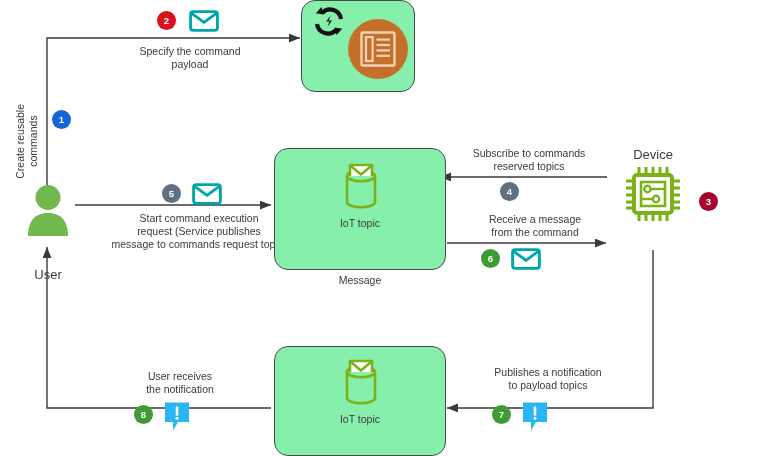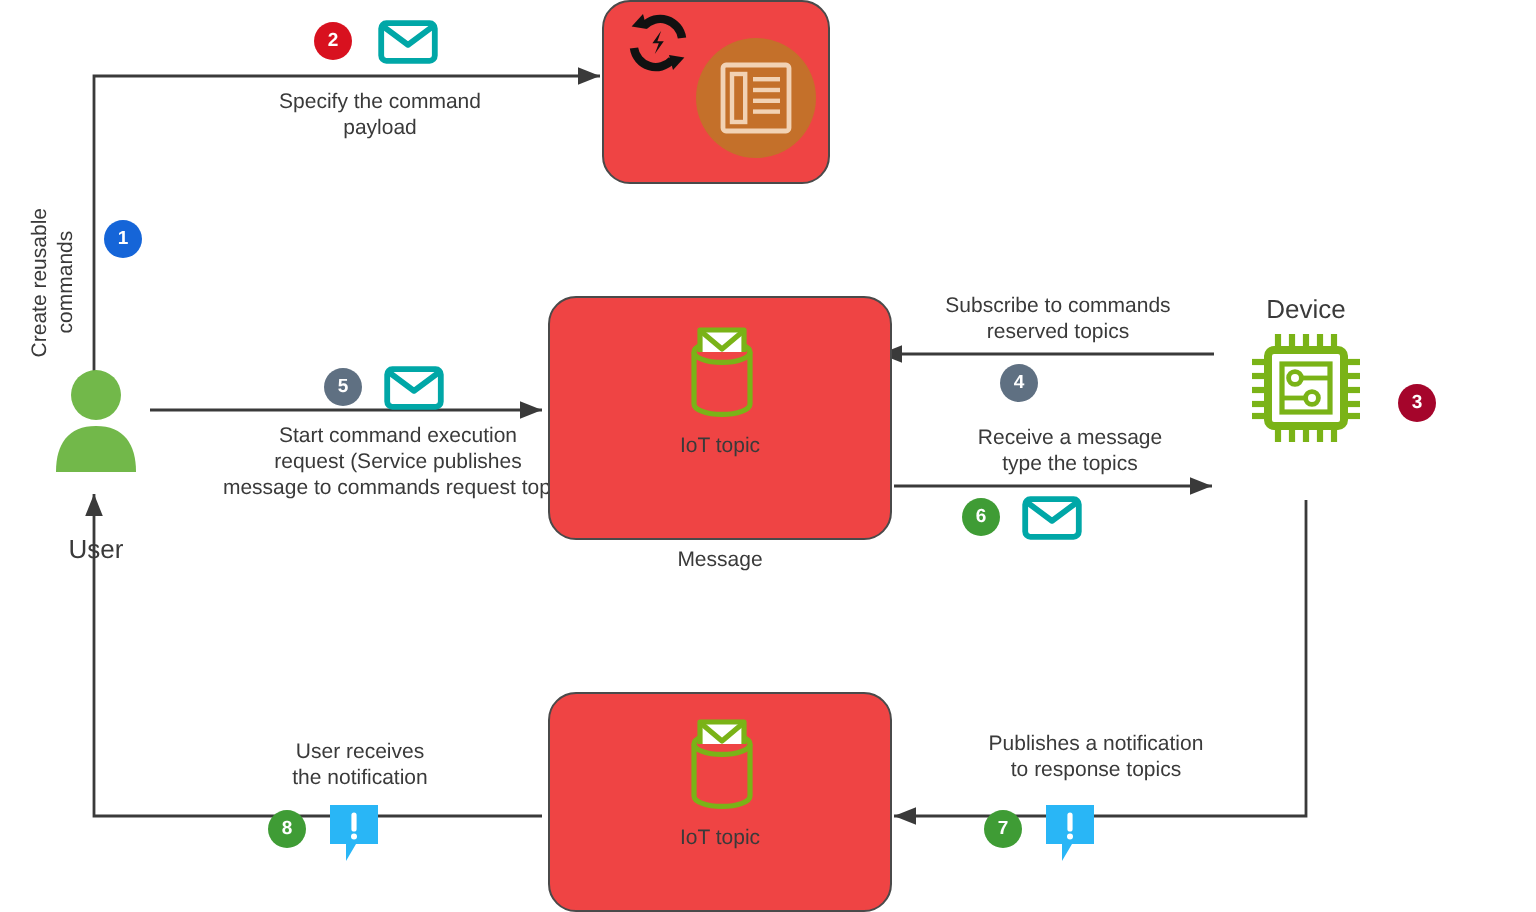--- a/index.html
+++ b/index.html
@@ -23,21 +23,21 @@
     height: 456px;
     pointer-events: none;
   }
   .node {
     position: absolute;
     box-sizing: border-box;
   }
   .rbox {
     border: 1.4px solid #4a4a4a;
     border-radius: 14px;
-    background: #ef4444;
+    background: #86efac;
   }
   .label {
     position: absolute;
     color: #3a3a3a;
     font-size: 10.5px;
     line-height: 13px;
     text-align: center;
     white-space: pre-line;
   }
   .caption {
@@ -178,21 +178,21 @@
     </span>
     <div class="topic-name" style="top:68px;">IoT topic</div>
   </div>
   <div class="label" style="left:274px; top:274px; width:172px;">Message</div>
 
   <div class="label" style="left:449px; top:147px; width:160px;">Subscribe to commands
 reserved topics</div>
   <div class="badge" style="left:500px; top:182px; background:#5f7082;">4</div>
 
   <div class="label" style="left:460px; top:213px; width:150px;">Receive a message
-type the topics</div>
+from the command</div>
   <div class="badge" style="left:481px; top:249px; background:#3f9c35;">6</div>
   <span class="icon" style="left:511px; top:248px;">
     <svg width="30" height="22" viewBox="0 0 30 22">
       <rect x="1.6" y="1.6" width="26.8" height="18.8" rx="2.6" ry="2.6" fill="none" stroke="#00a7a7" stroke-width="2.9"></rect>
       <path d="M3.4,3.8 L15,12.4 L26.6,3.8" fill="none" stroke="#00a7a7" stroke-width="2.9" stroke-linecap="round" stroke-linejoin="round"></path>
     </svg>
   </span>
 
   <div class="node" style="left:605px; top:148px; width:96px; height:104px;">
     <div class="caption" style="top:0px;">Device</div>
@@ -240,21 +240,21 @@
         <path d="M37,15 L37,41" fill="none" stroke="#7ab317" stroke-width="2.6"></path>
         <path d="M9,41 A14,5.2 0 0 0 37,41" fill="none" stroke="#7ab317" stroke-width="2.6"></path>
         <path d="M12,15 L12,4 L34,4 L34,15" fill="#ffffff" stroke="#7ab317" stroke-width="2.6" stroke-linejoin="round"></path>
         <path d="M13.5,5.5 L23,13.5 L32.5,5.5" fill="none" stroke="#7ab317" stroke-width="2.6" stroke-linejoin="round" stroke-linecap="round"></path>
       </svg>
     </span>
     <div class="topic-name" style="top:66px;">IoT topic</div>
   </div>
 
   <div class="label" style="left:472px; top:366px; width:152px;">Publishes a notification
-to response topics</div>
+to payload topics</div>
   <div class="badge" style="left:492px; top:405px; background:#3f9c35;">7</div>
   <span class="icon" style="left:521px; top:401px;">
     <svg width="28" height="32" viewBox="0 0 28 32">
       <path d="M2,1.5 L26,1.5 L26,21 L15,21 L10,29.5 L10,21 L2,21 z" fill="#29b6f6"></path>
       <path d="M14,6.5 L14,13.5" stroke="#ffffff" stroke-width="2.6" stroke-linecap="round"></path>
       <circle cx="14" cy="17.2" r="1.5" fill="#ffffff"></circle>
     </svg>
   </span>
 
   <div class="label" style="left:108px; top:370px; width:144px;">User receives

